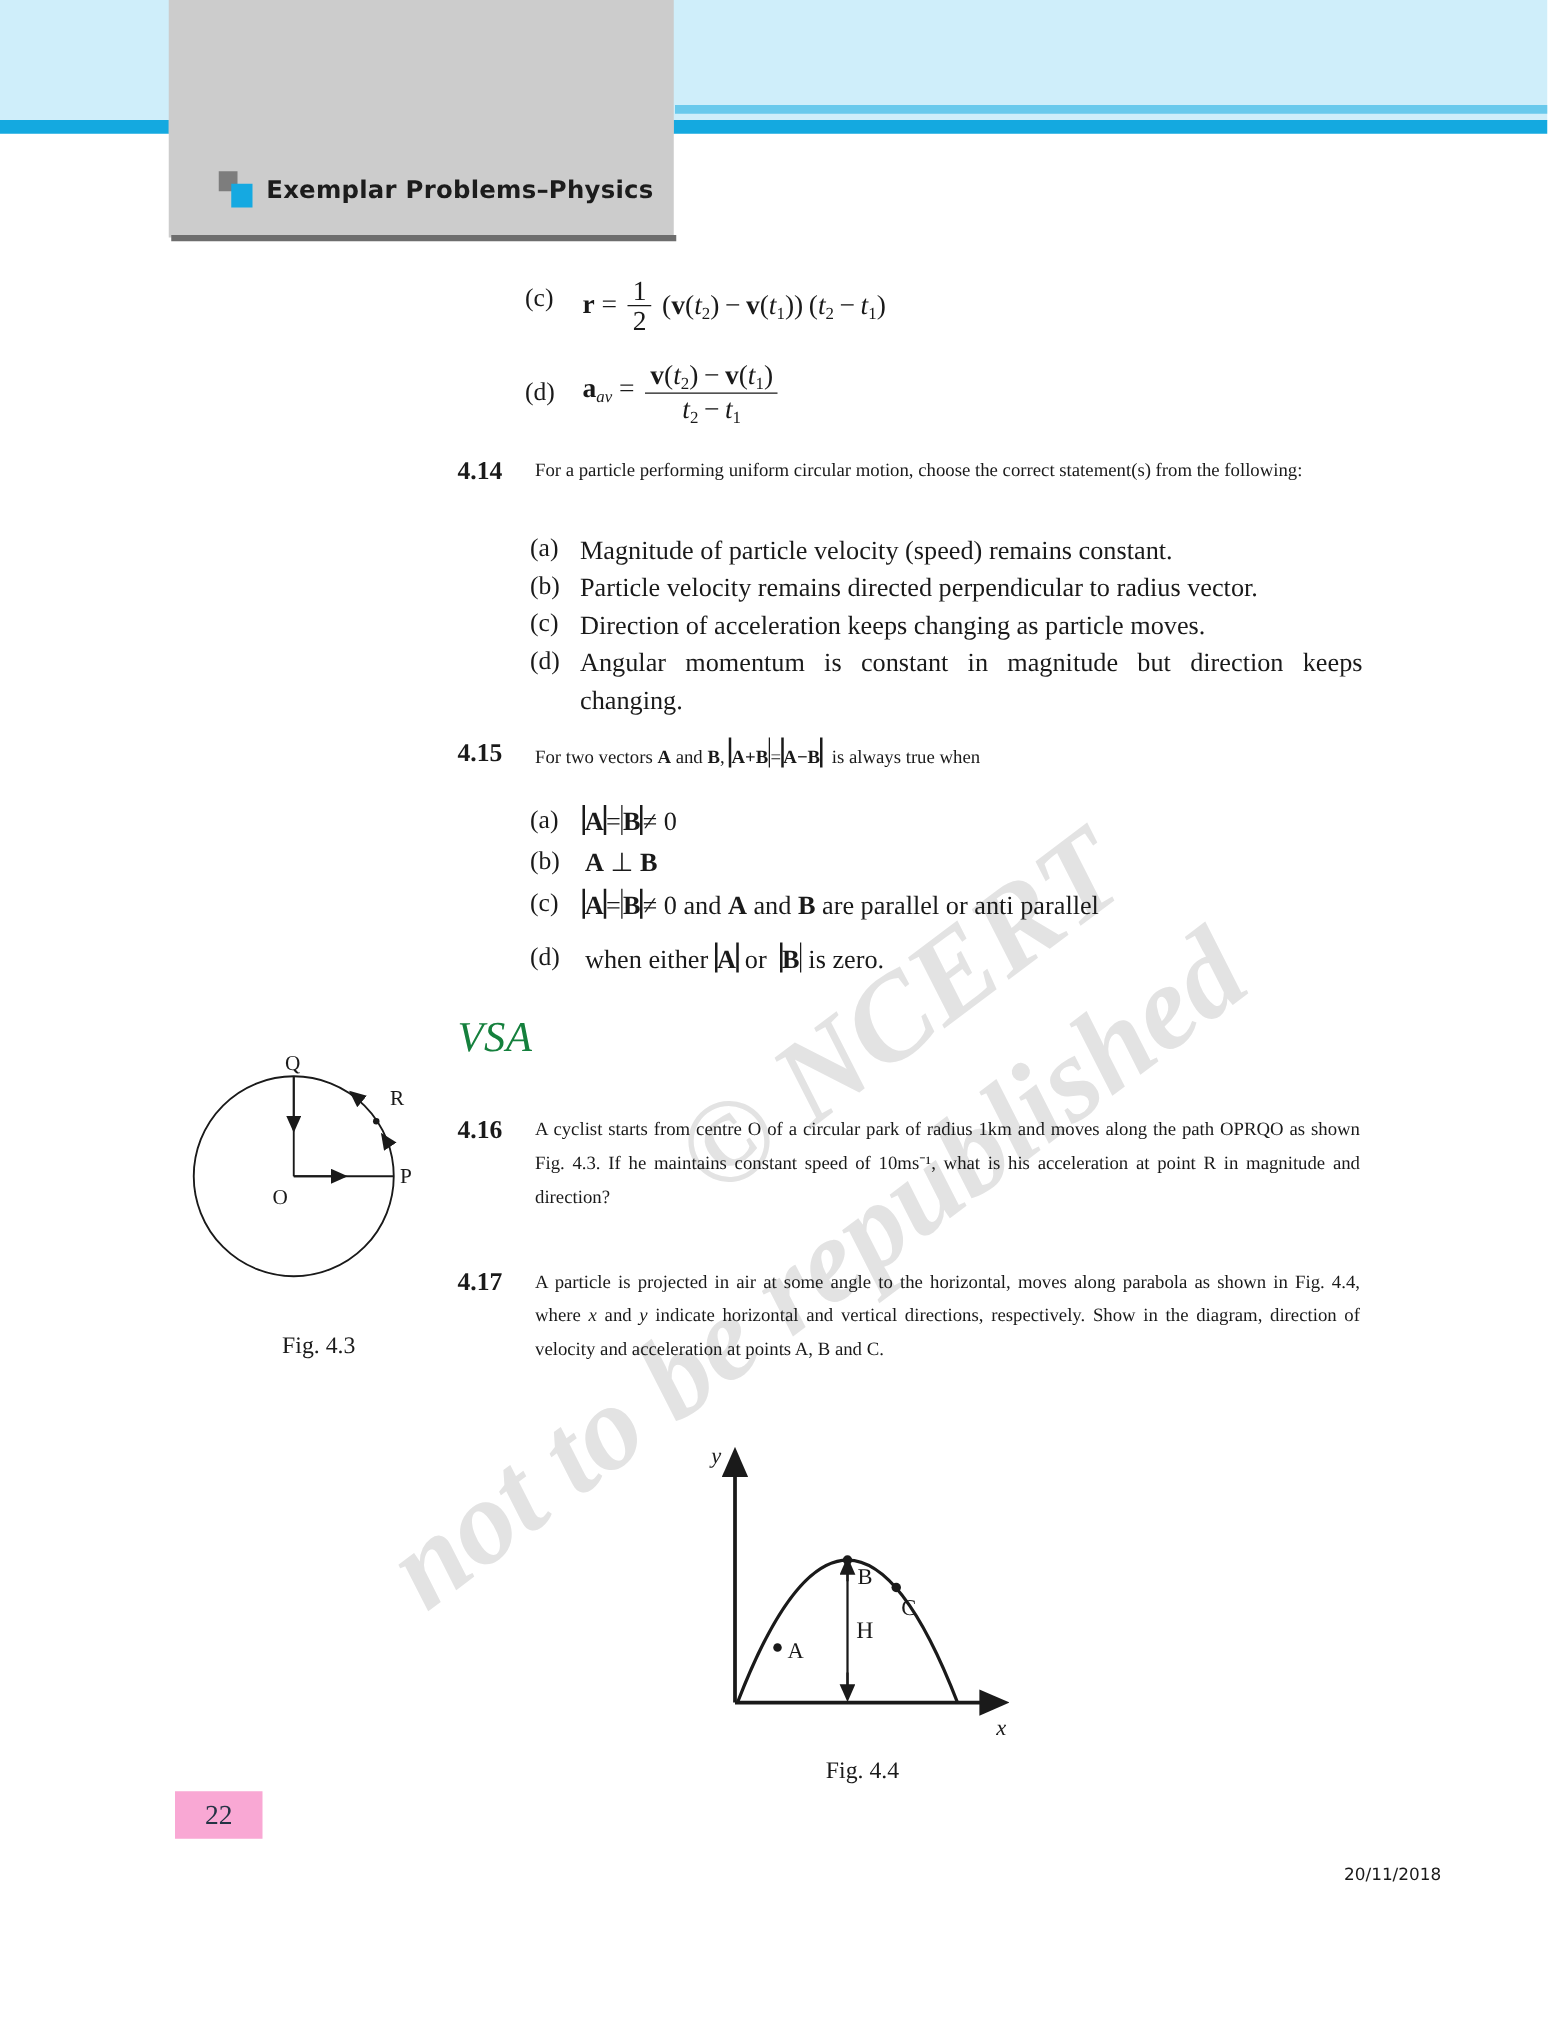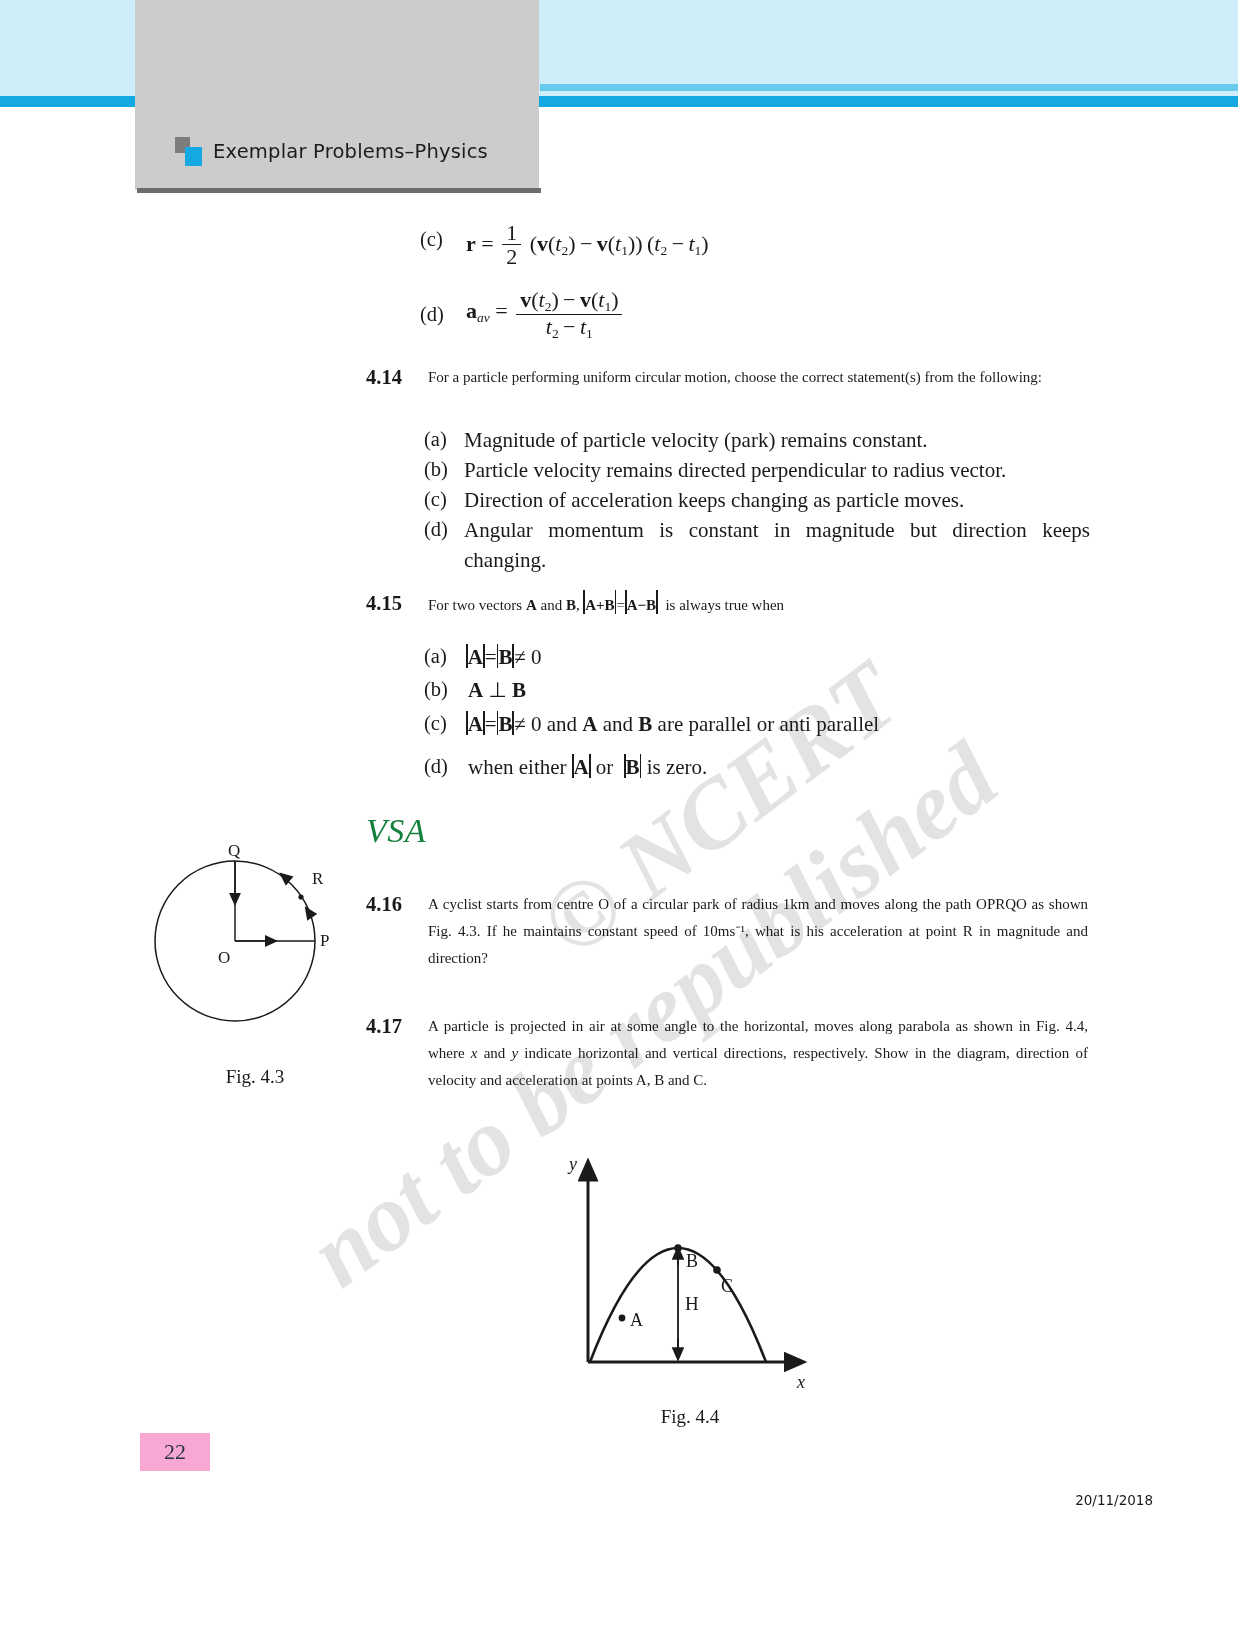--- a/index.html
+++ b/index.html
@@ -26,21 +26,21 @@
     position:absolute;left:137px;top:188px;width:404px;height:5px;background:#6d6d6d;
   }
   #book-title-row{
     position:absolute;left:175px;top:137px;display:flex;align-items:center;gap:11px;
   }
   .logo-mark{position:relative;width:27px;height:29px;}
   .logo-mark .sq-gray{position:absolute;left:0;top:0;width:15px;height:16px;background:#7d7d7d;}
   .logo-mark .sq-blue{position:absolute;left:10px;top:10px;width:17px;height:19px;background:#15a9e1;}
   #book-title{
     font-family:"DejaVu Sans", sans-serif;
-    font-weight:normal;font-size:19.5px;letter-spacing:.2px;color:#1c1c1c;
+    font-weight:bold;font-size:19.5px;letter-spacing:.2px;color:#1c1c1c;
   }
 
   
   #watermark{
     position:absolute;left:130px;top:430px;width:980px;height:860px;
     pointer-events:none;user-select:none;
   }
   .wm-line{
     position:absolute;
     font-family:"Liberation Serif", serif;
@@ -150,21 +150,21 @@
   <span class="frac" style="top:2px;">
     <span class="numer"><span class="vec">v</span>(<span class="ital">t</span><span class="mono-sub">2</span>) − <span class="vec">v</span>(<span class="ital">t</span><span class="mono-sub">1</span>)</span>
     <span class="denom"><span class="ital">t</span><span class="mono-sub">2</span> − <span class="ital">t</span><span class="mono-sub">1</span></span>
   </span>
 </div>
 
 <div class="num" style="left:366px;top:366px;">4.14</div>
 <div class="qbody" style="left:428px;top:364px;width:658px;">For a particle performing uniform circular motion, choose the correct statement(s) from the following:</div>
 
 <div class="opt-label" style="left:424px;top:428px;">(a)</div>
-<div class="opt-text" style="left:464px;top:426px;width:626px;">Magnitude of particle velocity (park) remains constant.</div>
+<div class="opt-text" style="left:464px;top:426px;width:626px;">Magnitude of particle velocity (speed) remains constant.</div>
 
 <div class="opt-label" style="left:424px;top:458px;">(b)</div>
 <div class="opt-text" style="left:464px;top:456px;width:630px;">Particle velocity remains directed perpendicular to radius vector.</div>
 
 <div class="opt-label" style="left:424px;top:488px;">(c)</div>
 <div class="opt-text" style="left:464px;top:486px;width:626px;">Direction of acceleration keeps changing as particle moves.</div>
 
 <div class="opt-label" style="left:424px;top:518px;">(d)</div>
 <div class="opt-text" style="left:464px;top:516px;width:626px;text-align:justify;">Angular momentum is constant in magnitude but direction keeps changing.</div>
 

